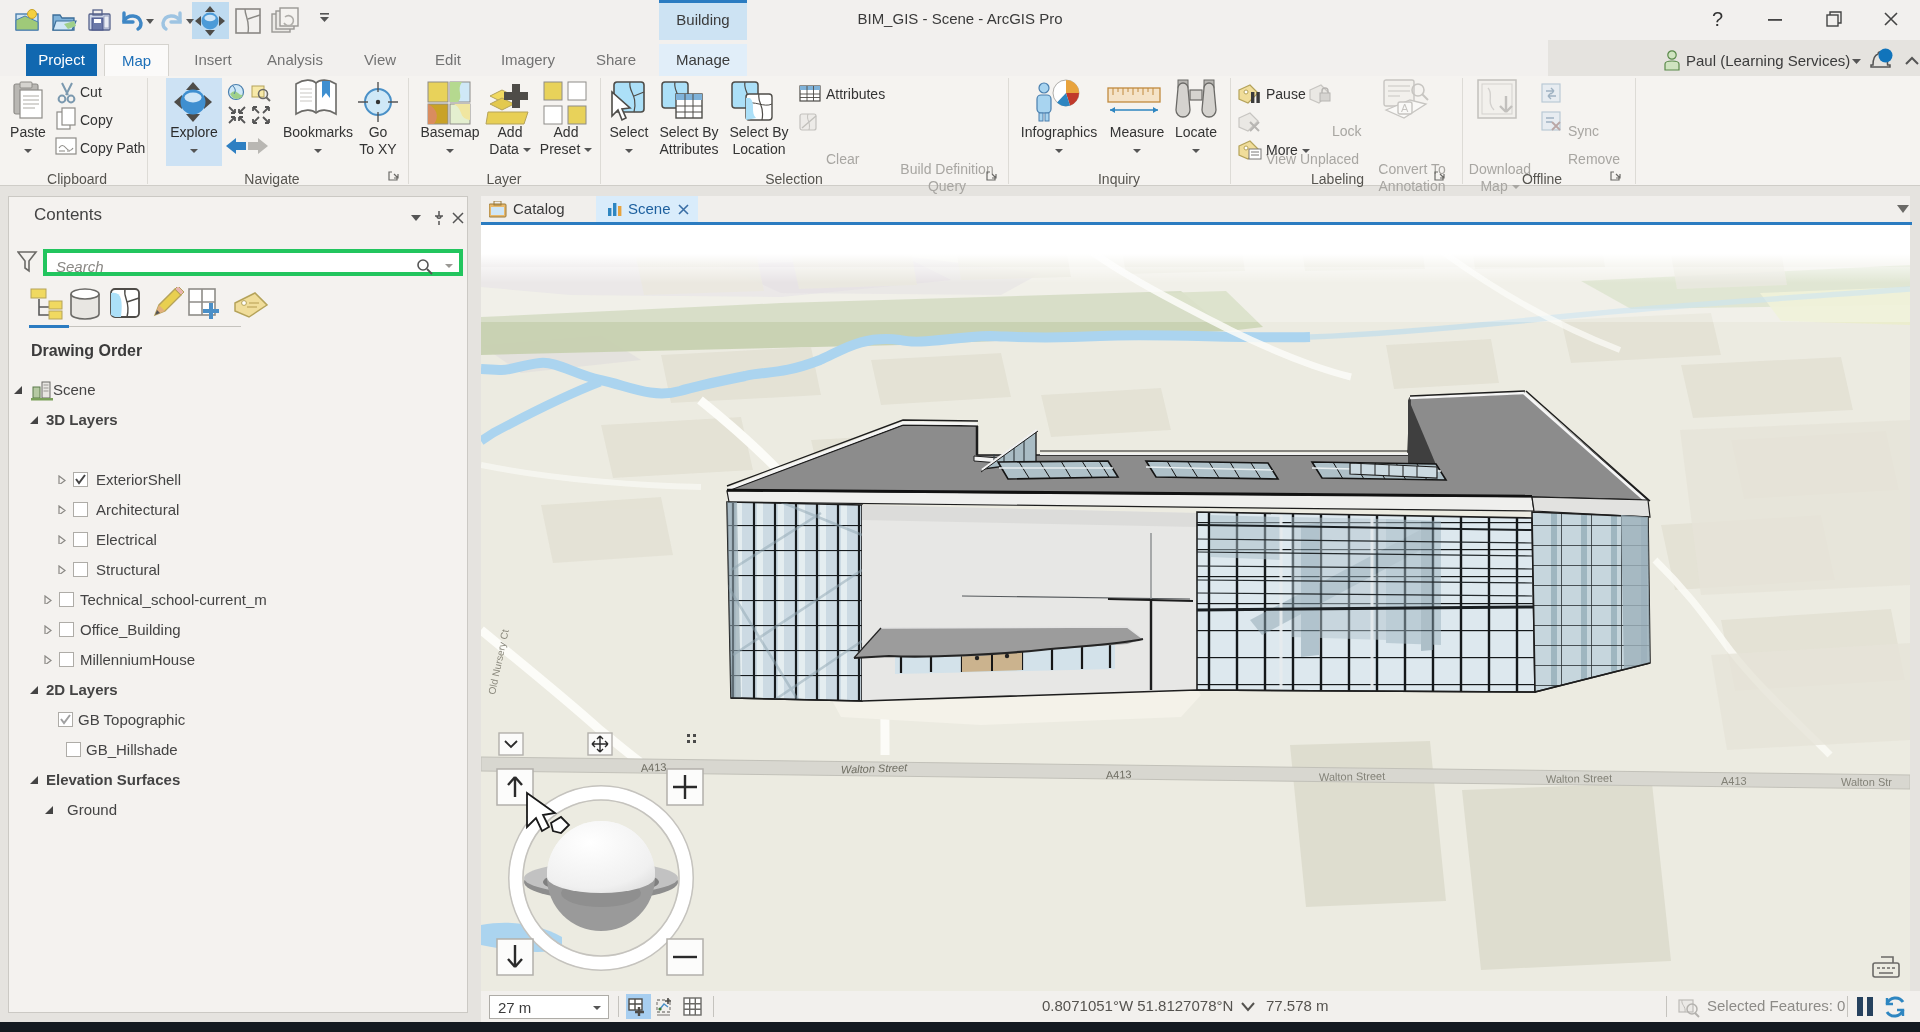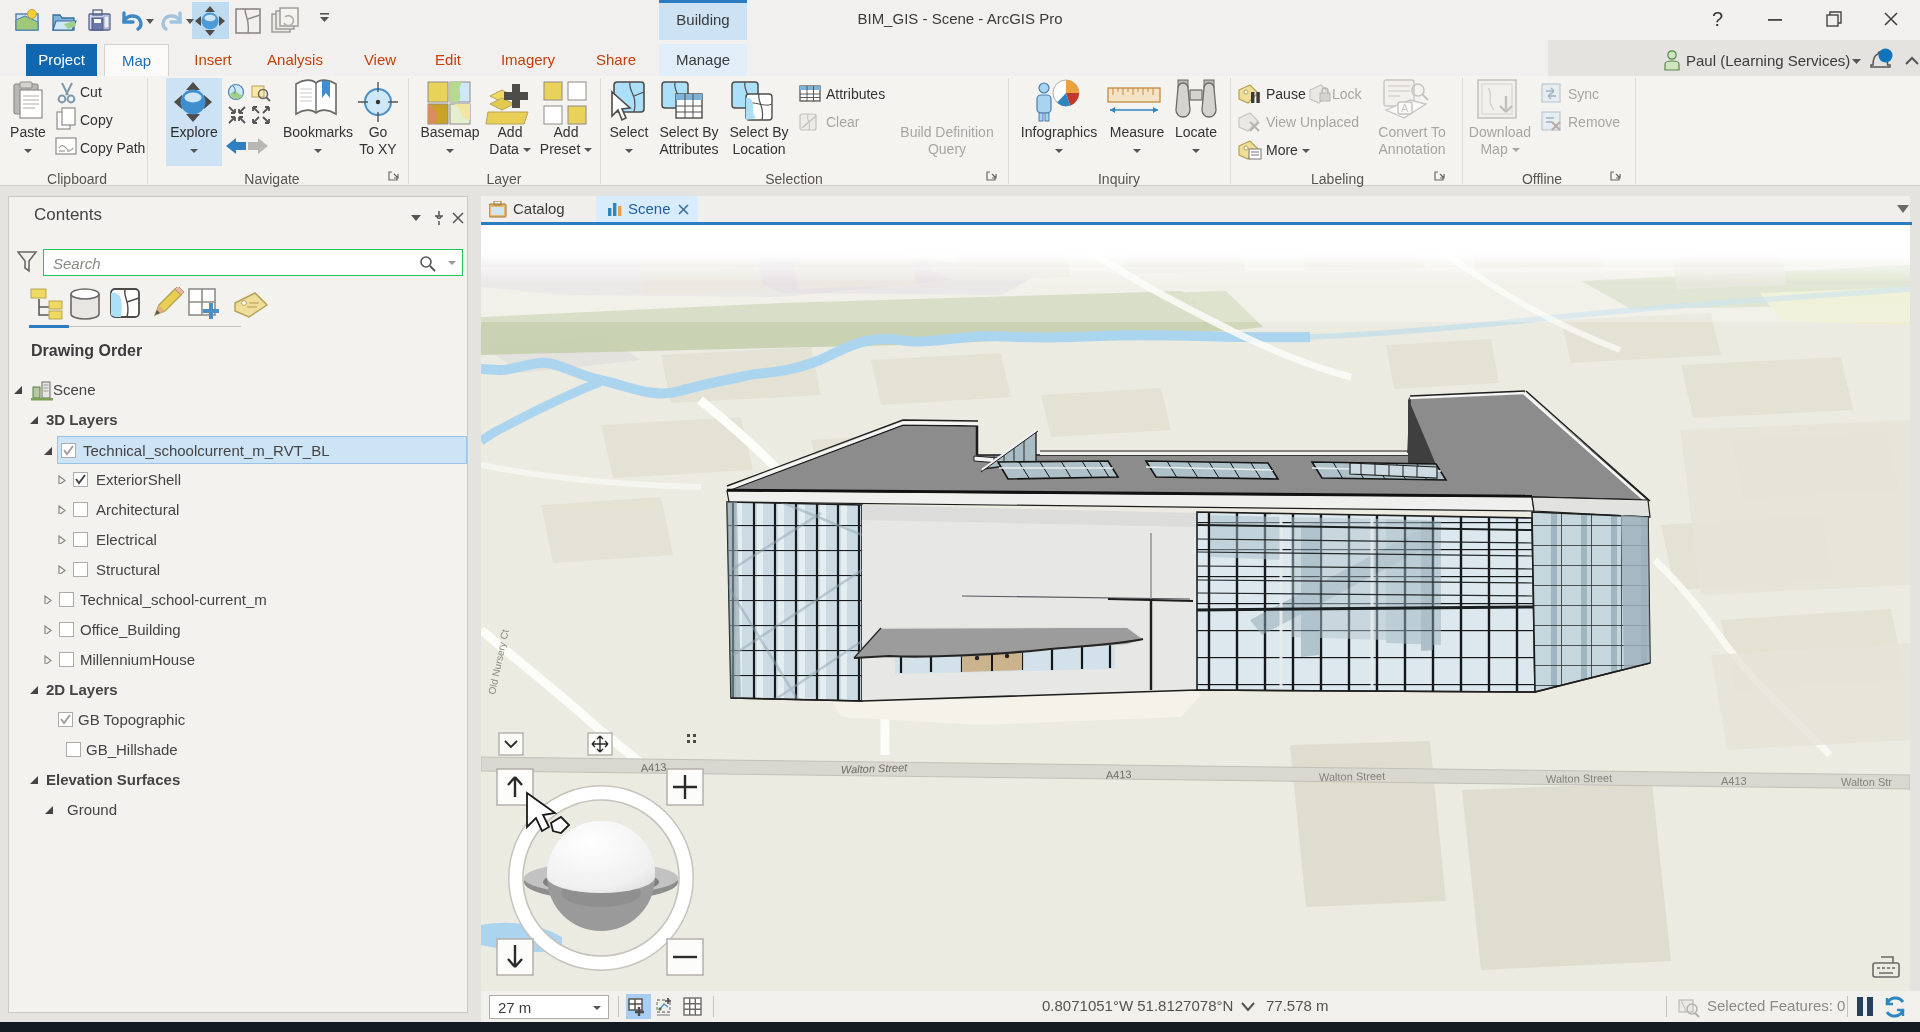--- a/index.html
+++ b/index.html
@@ -3,26 +3,26 @@
 <meta charset="utf-8">
 <style>
 * { margin:0; padding:0; box-sizing:border-box; }
 html,body { width:1920px; height:1032px; overflow:hidden; font-family:"Liberation Sans", sans-serif; }
 body { background:#e5e3df; position:relative; }
 .abs { position:absolute; }
 
 #titlebar { left:0; top:0; width:1920px; height:40px; background:#f2f0ee; }
 #tabrow { left:0; top:40px; width:1548px; height:36px; background:#f2f0ee; }
 #ribbon { left:0; top:76px; width:1920px; height:110px; background:#f5f3f0; border-bottom:1px solid #cfcdc8; }
-.rtab { position:absolute; top:4px; height:32px; line-height:31px; font-size:15px; color:#c2410c; text-align:center; }
+.rtab { position:absolute; top:4px; height:32px; line-height:31px; font-size:15px; color:#737373; text-align:center; }
 .gname { position:absolute; top:95px; font-size:14px; color:#56544f; text-align:center; }
 .gsep { position:absolute; top:2px; height:106px; width:1px; background:#dddbd6; }
 .biglabel { position:absolute; font-size:14px; color:#333; text-align:center; line-height:17px;}
 .smlabel { position:absolute; font-size:14px; color:#333; height:24px; line-height:24px; }
-.gray { color:#a8a6a2 !important; }
+.gray { color:#a8a6a2 !important;margin-top:37px; }
 .caret { display:inline-block; width:0; height:0; border-left:4px solid transparent; border-right:4px solid transparent; border-top:4px solid #555; vertical-align:middle; }
 
 #contents { left:8px; top:196px; width:460px; height:817px; background:#f4f2ef; border:1px solid #cbc9c4; }
 .treerow { position:absolute; left:0; width:458px; height:29px; font-size:15px; color:#444; }
 .cb { position:absolute; width:15px; height:15px; background:#fff; border:1px solid #aeaca7; top:7px; }
 .exp { position:absolute; top:10px; width:9px; height:9px; }
 
 #sceneview { left:481px; top:196px; width:1429px; height:826px; background:#f1efec; }
 #tabstrip { position:absolute; left:0; top:0; width:1429px; height:26px; background:#f1efec; }
 #blueline { position:absolute; left:0; top:26px; width:1431px; height:3px; background:#2b7cc1; }
@@ -425,21 +425,21 @@
 <div class="abs" id="contents">
   <div class="abs" style="left:25px;top:8px;font-size:17px;color:#444;">Contents</div>
   <svg class="abs" style="left:400px;top:12px;" width="56" height="18" viewBox="0 0 56 18">
     <path d="M2 6 l10 0 l-5 6 z" fill="#555"></path>
     <path d="M30 2 v5 M26 7 h8 l0 0 M28 7 c0 3 4 3 4 0 M30 12 v4" stroke="#555" stroke-width="1.5" fill="none"></path>
     <path d="M44 4 l10 10 M54 4 l-10 10" stroke="#555" stroke-width="1.5"></path>
   </svg>
   <svg class="abs" style="left:8px;top:54px;" width="22" height="24" viewBox="0 0 22 24">
     <path d="M1 1 L19 1 L12 10 L12 20 L8 17 L8 10 Z" fill="none" stroke="#6b6a67" stroke-width="1.6"></path>
   </svg>
-  <div class="abs" style="left:34px;top:52px;width:420px;height:27px;background:#fff;border:1px solid #22c55e;">
+  <div class="abs" style="left:34px;top:52px;width:420px;height:27px;background:#fff;border:4px solid #22c55e;">
     <span style="position:absolute;left:9px;top:5px;font-size:15px;font-style:italic;color:#8a8884;">Search</span>
     <svg class="abs" style="right:26px;top:5px;" width="17" height="17" viewBox="0 0 17 17">
       <circle cx="7" cy="7" r="5" fill="none" stroke="#555" stroke-width="1.6"></circle>
       <path d="M11 11 L16 16" stroke="#555" stroke-width="1.8"></path>
     </svg>
     <span class="caret" style="position:absolute;right:6px;top:11px;border-top-color:#9a9894;"></span>
   </div>
 
   <svg class="abs" style="left:20px;top:90px;" width="260" height="36" viewBox="0 0 260 36">
 
@@ -494,31 +494,20 @@
       <path d="M12.5 6 h5 M12.5 9 h5 M12.5 12 h5" stroke="#9a9894" stroke-width="1"></path>
       <rect x="0" y="19" width="22" height="2.5" fill="#7aa05a"></rect>
     </svg>
     <span style="position:absolute;left:44px;top:6px;">Scene</span>
   </div>
   <div class="treerow" style="top:208px;font-weight:bold;">
     <svg class="exp" style="left:20px;">
         <polygon points="9,1 9,9 1,9" fill="#444"></polygon>
       </svg>
     <span style="position:absolute;left:37px;top:6px;">3D Layers</span>
-  </div>
-  <div class="treerow" style="top:239px;">
-    <div class="abs" style="left:48px;top:0px;width:410px;height:28px;background:#cde4f6;border:1px solid #9cc2e5;"></div>
-    <svg class="exp" style="left:34px;">
-        <polygon points="9,1 9,9 1,9" fill="#444"></polygon>
-      </svg>
-    <div class="cb" style="left:52px;"></div>
-    <svg class="abs" style="left:52px;top:7px;" width="15" height="15" viewBox="0 0 15 15">
-        <path d="M3 7 L6 11 L12 3" fill="none" stroke="#a0a0a0" stroke-width="2"></path>
-      </svg>
-    <span style="position:absolute;left:74px;top:6px;">Technical_schoolcurrent_m_RVT_BL</span>
   </div>
   <div class="treerow" style="top:268px;">
     <svg class="exp" style="left:48px;">
         <polygon points="2,1 8,5.5 2,10" fill="none" stroke="#8a8884" stroke-width="1.2"></polygon>
       </svg>
     <div class="cb" style="left:64px;"></div>
     <svg class="abs" style="left:64px;top:7px;" width="15" height="15" viewBox="0 0 15 15">
         <path d="M3 7 L6 11 L12 3" fill="none" stroke="#444" stroke-width="2"></path>
       </svg>
     <span style="position:absolute;left:87px;top:6px;">ExteriorShell</span>

